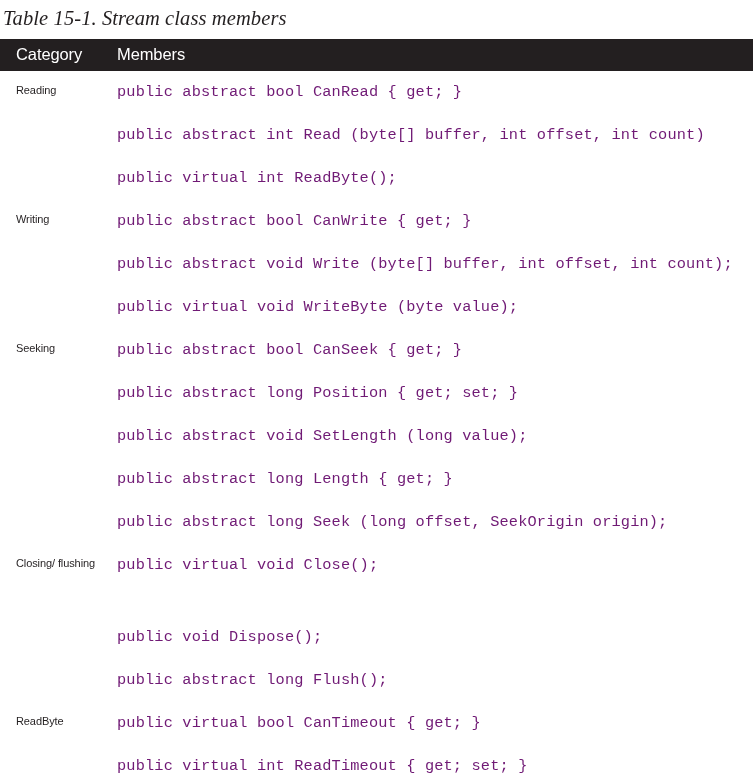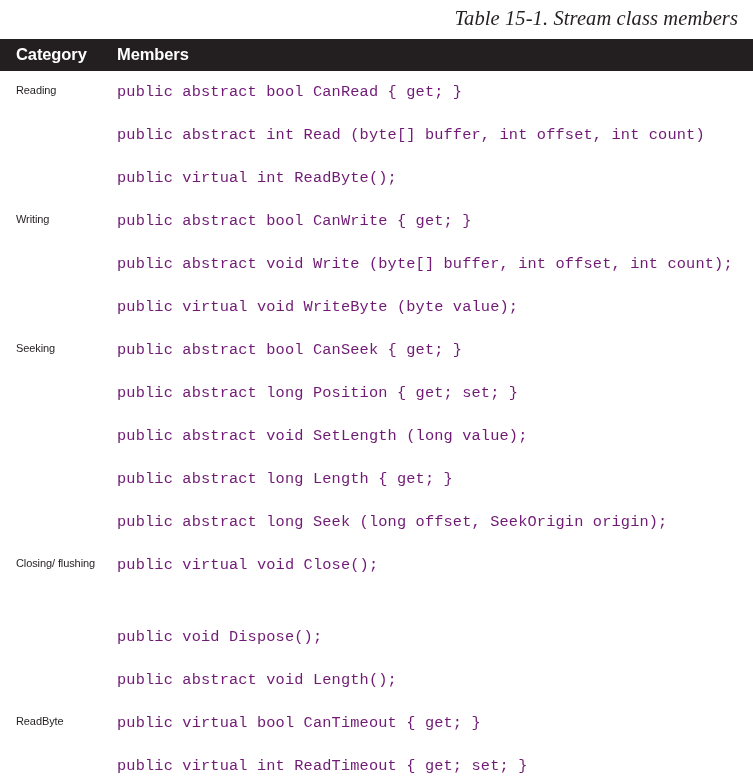--- a/index.html
+++ b/index.html
@@ -27,42 +27,41 @@
   
   .table-caption {
     font-family: "Liberation Serif", serif;
     font-style: italic;
     font-size: 20.5px;
     line-height: 24px;
     color: #231f20;
     padding: 6px 15px 0 3px;
     letter-spacing: 0.1px;
     white-space: nowrap;
-    text-align: right;
   }
 
   
   table.stream-table {
     width: 753px;
     border-collapse: collapse;
     table-layout: fixed;
     margin-top: 9px;
   }
 
   table.stream-table col.col-category { width: 111px; }
   table.stream-table col.col-members  { width: 642px; }
 
   thead tr.header-row {
     background: #231f20;
   }
   thead th {
     text-align: left;
     color: #ffffff;
     font-family: "Liberation Sans", sans-serif;
-    font-weight: bold;
+    font-weight: normal;
     font-size: 16.5px;
     line-height: 19px;
     padding: 6px 0 7px 16px;
     vertical-align: middle;
     letter-spacing: -0.1px;
   }
   thead th.th-category { padding-left: 16px; }
   thead th.th-members  { padding-left: 6px; }
 
   tbody td {
@@ -163,21 +162,21 @@
           <td class="cat-cell">Closing/
 flushing</td>
           <td class="mem-cell">public virtual void Close();</td>
         </tr>
         <tr>
           <td class="cat-cell"></td>
           <td class="mem-cell">public void Dispose();</td>
         </tr>
         <tr>
           <td class="cat-cell"></td>
-          <td class="mem-cell">public abstract void Length();</td>
+          <td class="mem-cell">public abstract long Flush();</td>
         </tr>
         <tr>
           <td class="cat-cell">ReadByte</td>
           <td class="mem-cell">public virtual bool CanTimeout { get; }</td>
         </tr>
         <tr>
           <td class="cat-cell"></td>
           <td class="mem-cell">public virtual int ReadTimeout { get; set; }</td>
         </tr>
       </tbody>

